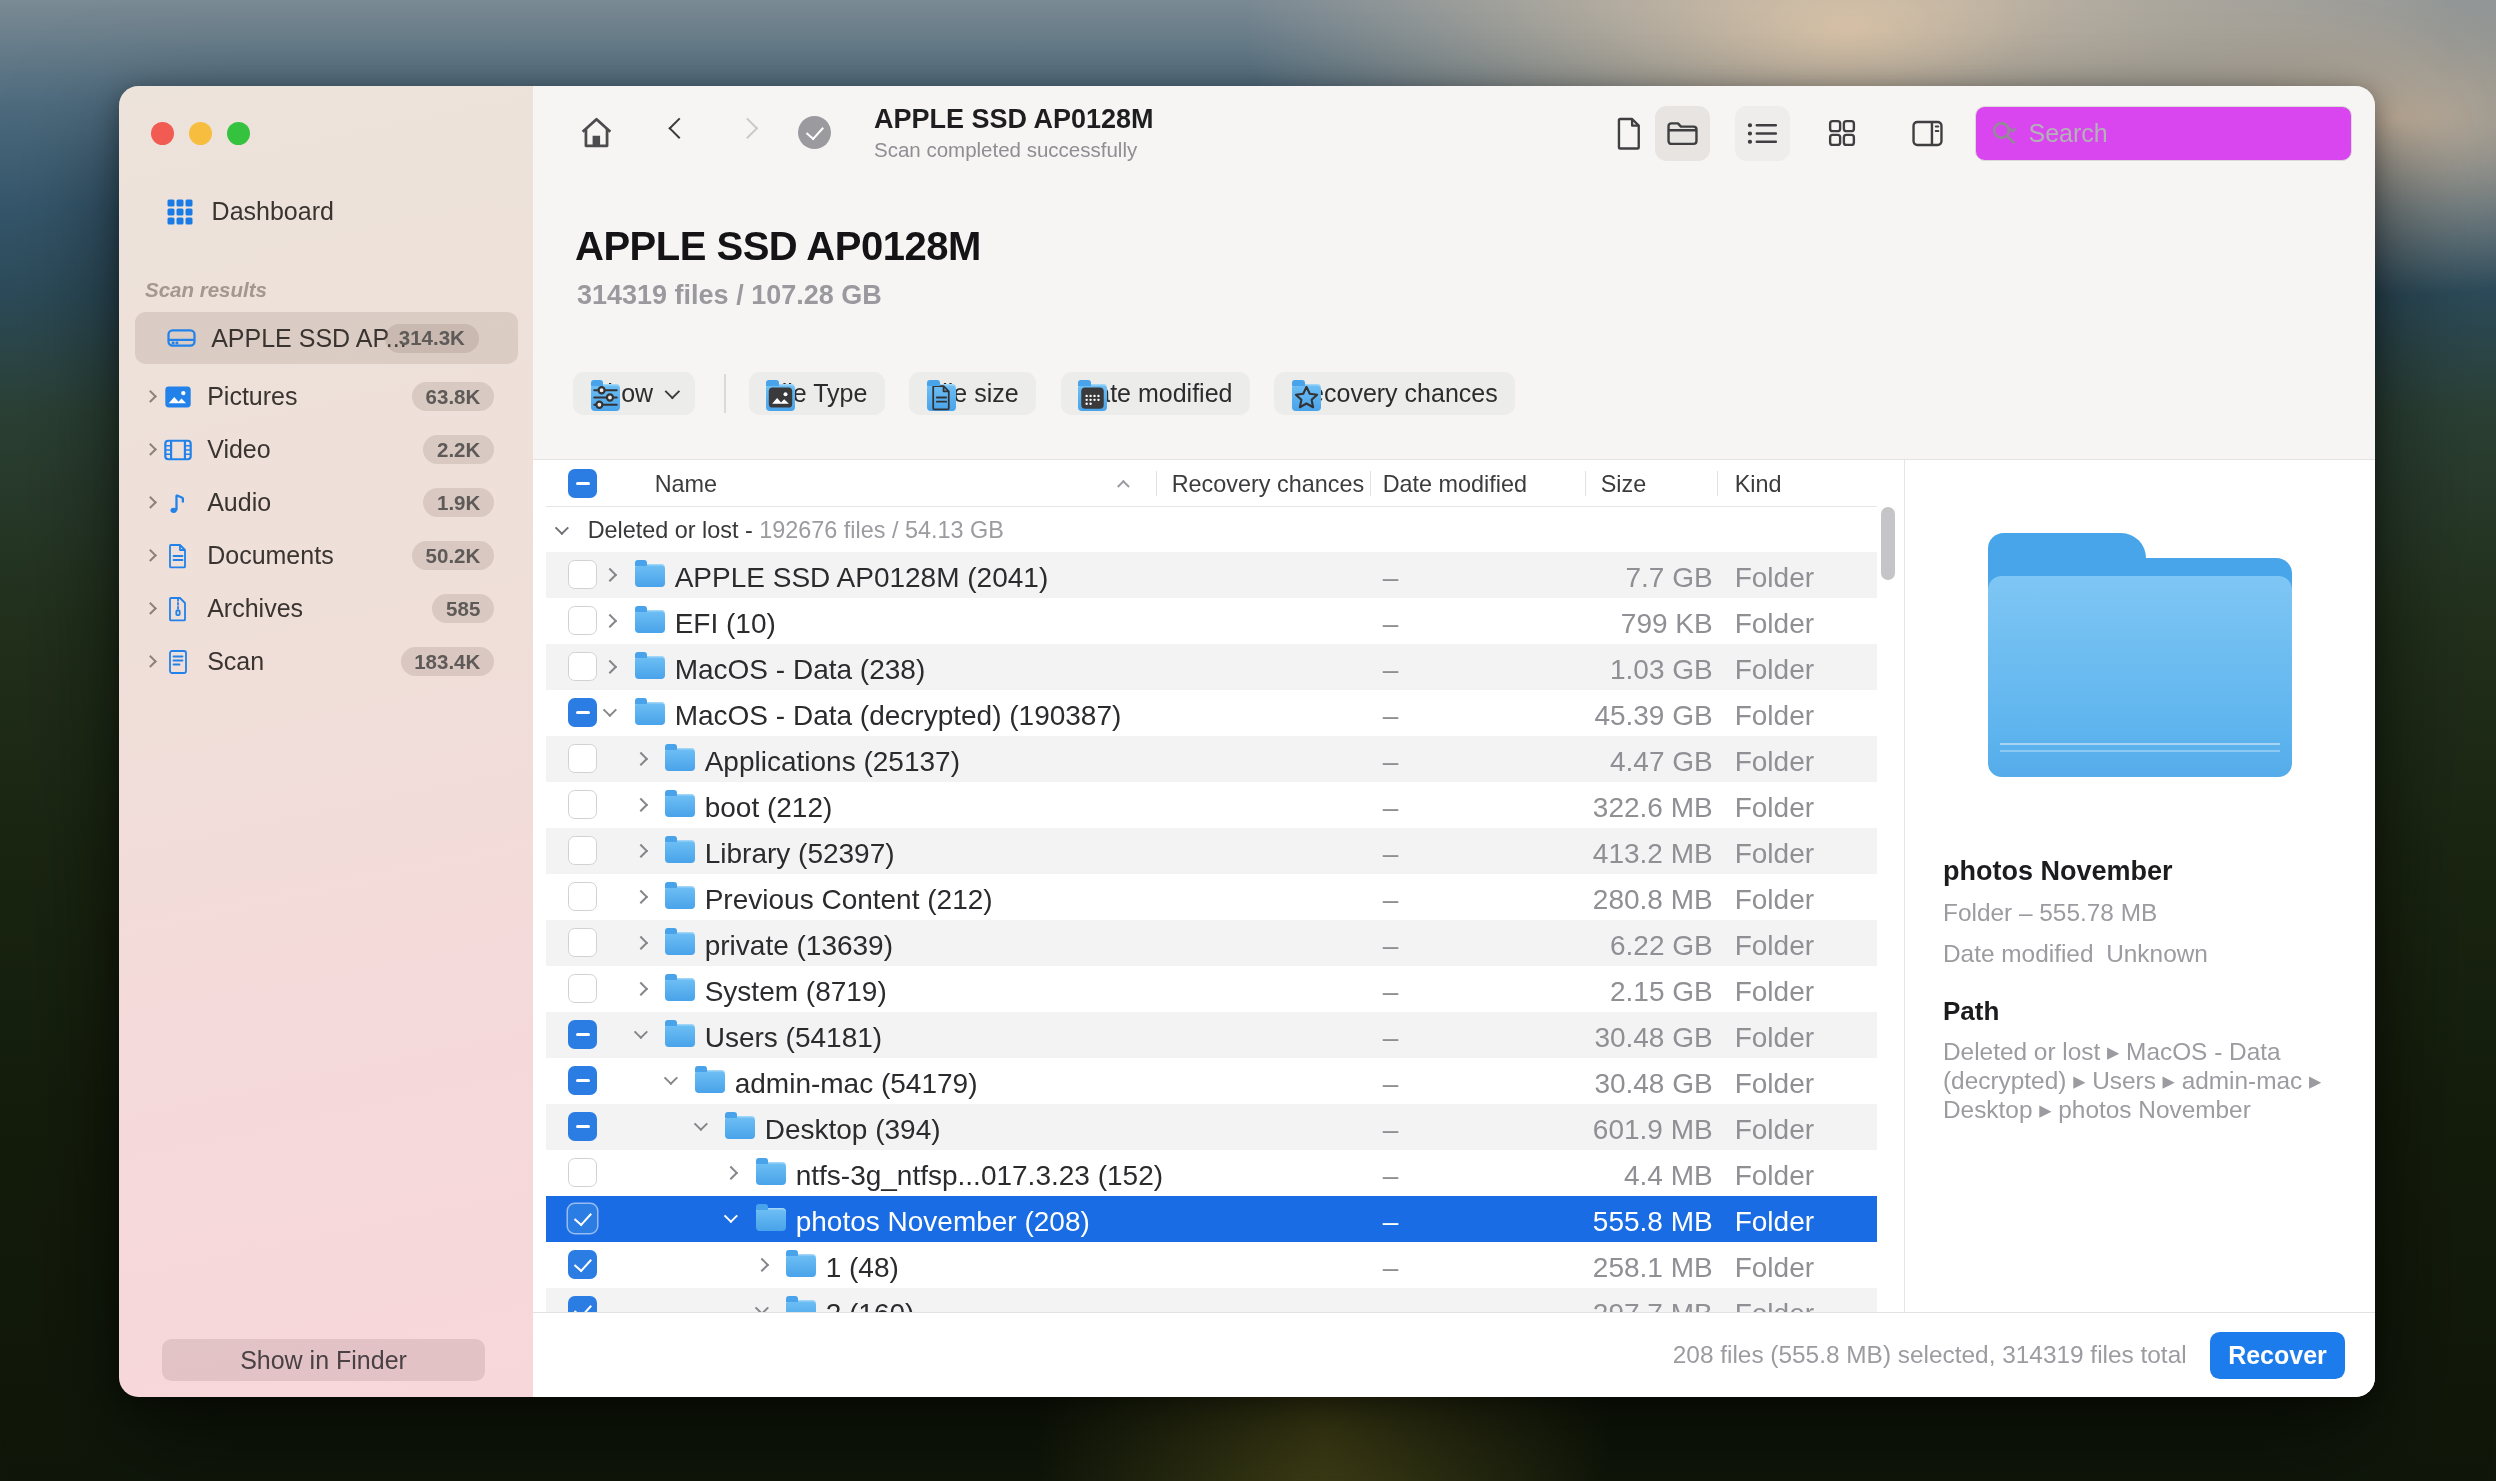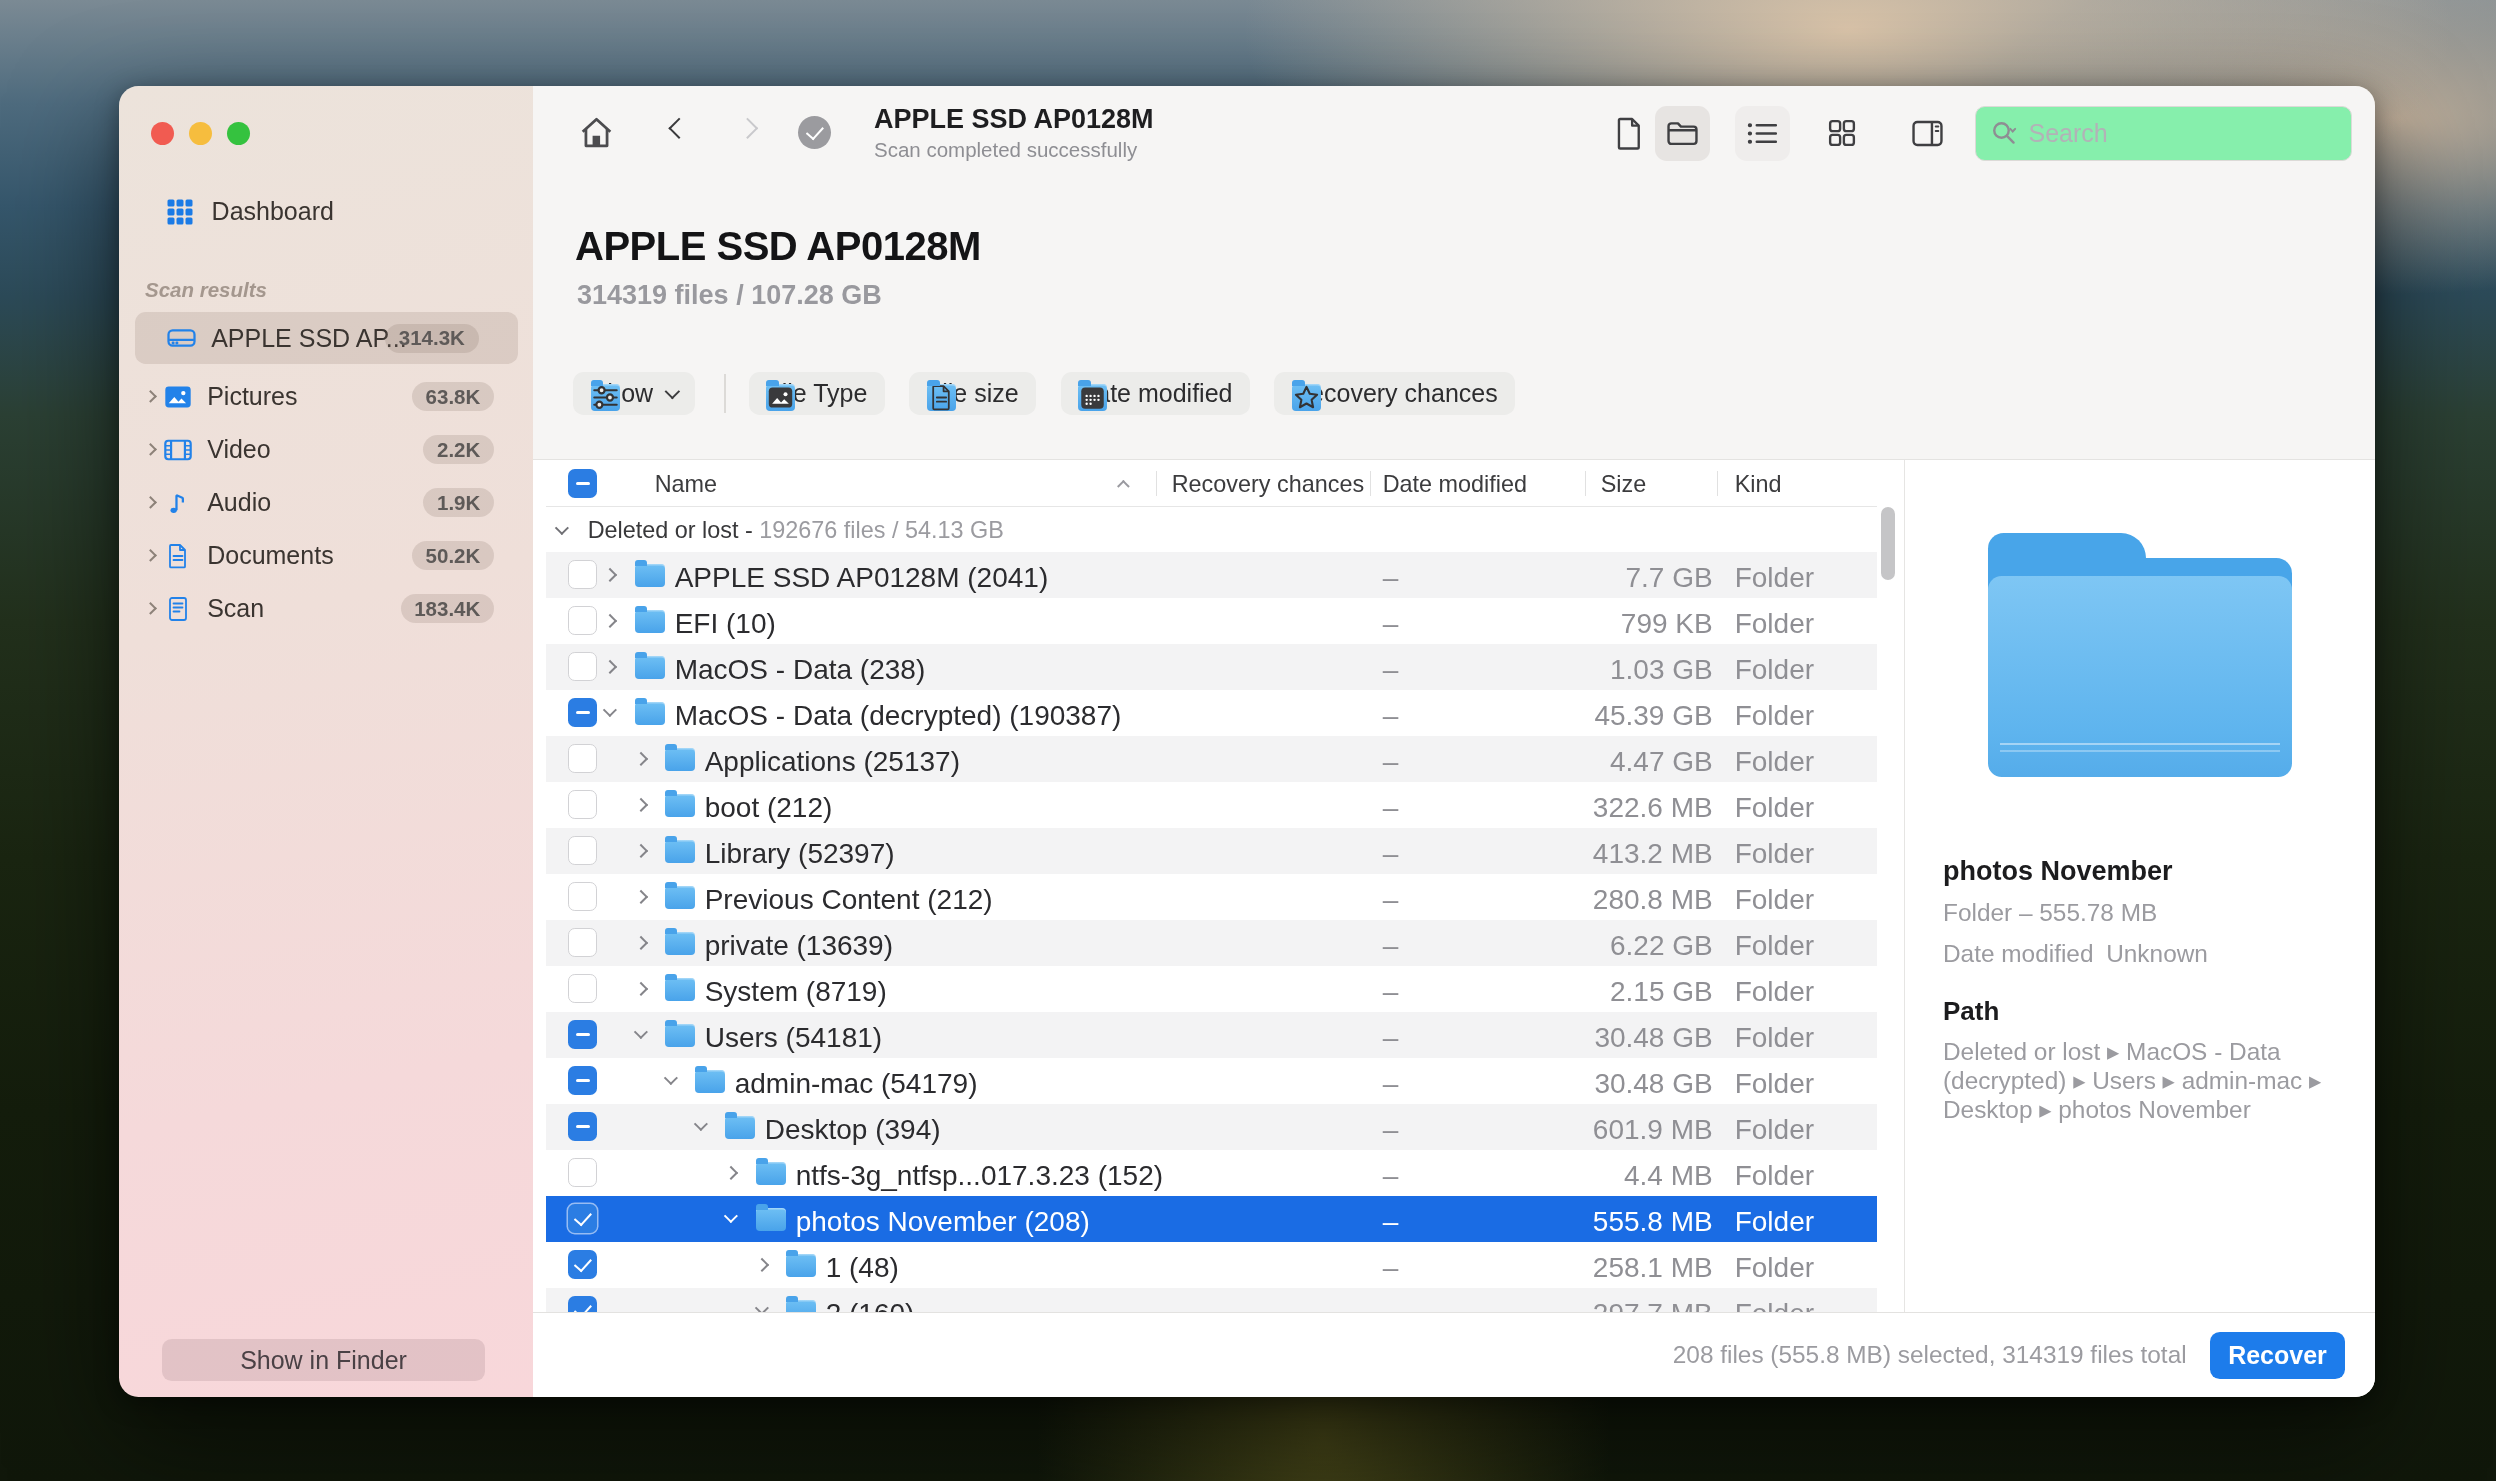--- a/index.html
+++ b/index.html
@@ -59,21 +59,21 @@
   .tb-title .t{ font-size:27px; font-weight:700; color:#1e1e20; }
   .tb-title .s{ font-size:20.5px; color:#8e8e93; margin-top:3.9px; }
   .view-btn{ position:absolute; top:19.5px; width:55px; height:55px; border-radius:11.7px; display:flex; align-items:center; justify-content:center; color:#3f3f42; }
   .view-btn svg{ width:33px; height:29px; }
   .vb-doc{ left:1069px; } .vb-doc svg{ width:29px; height:35px; }
   .vb-folder{ left:1122px; background:#e7e4e2; }
   .vb-list{ left:1202px; background:#efedec; }
   .vb-grid{ left:1281px; } .vb-grid svg{ width:30px; height:30px; }
   .vb-panel{ left:1367px; }
   .searchbox{ position:absolute; left:1442px; top:19.5px; width:377px; height:55px; border-radius:9.8px;
-    background:#86efac; border:1.6px solid #dcdad7; display:flex; align-items:center; }
+    background:#d946ef; border:1.6px solid #dcdad7; display:flex; align-items:center; }
   .searchbox .ico{ width:29px; height:29px; margin-left:13.7px; color:#8e8e93; }
   .searchbox .ico svg{ width:100%; height:100%; }
   .searchbox input{ border:none; outline:none; background:transparent; font-size:25px; color:#3a3a3c;
     font-family:inherit; margin-left:9.8px; width:293px; }
   .searchbox input::placeholder{ color:#b2b2b7; }
 
   .mid{ height:278px; position:relative; flex:none; }
   .big-title{ position:absolute; left:42px; top:43px; font-size:40px; font-weight:700; color:#141416; letter-spacing:-0.5px; }
   .big-sub{ position:absolute; left:44px; top:99px; font-size:27px; font-weight:700; color:#99999e;text-align:center; }
   .filters{ position:absolute; left:40px; top:191px; display:flex; align-items:center; }
@@ -214,20 +214,30 @@
     <span class="chev"></span>
     <span class="ico"><svg viewBox="0 0 22 26" fill="none" stroke="currentColor" stroke-width="1.8" stroke-linejoin="round">
               <path d="M4 2h9l5 5v16.4a1 1 0 0 1-1 1H4a1 1 0 0 1-1-1V3a1 1 0 0 1 1-1z"></path>
               <path d="M13 2v5h5"></path>
               <path d="M6.5 13h9M6.5 17h9" stroke-linecap="round"></path>
             </svg></span>
     <span class="lbl">Documents</span>
     <span class="badge">50.2K</span>
   </div>
 
+  <div class="sb-item">
+    <span class="chev"></span>
+    <span class="ico"><svg viewBox="0 0 22 26" fill="none" stroke="currentColor" stroke-width="1.8" stroke-linejoin="round">
+              <path d="M4 2h9l5 5v16.4a1 1 0 0 1-1 1H4a1 1 0 0 1-1-1V3a1 1 0 0 1 1-1z"></path>
+              <path d="M11 3v1.8M11 7v1.8M11 11v1.8" stroke-linecap="round"></path>
+              <rect x="9.3" y="14.5" width="3.4" height="4.6" rx="1"></rect>
+            </svg></span>
+    <span class="lbl">Archives</span>
+    <span class="badge">585</span>
+  </div>
 
   <div class="sb-item">
     <span class="chev"></span>
     <span class="ico"><svg viewBox="0 0 22 26" fill="none" stroke="currentColor" stroke-width="1.8" stroke-linejoin="round">
               <rect x="3" y="2" width="16" height="22" rx="2"></rect>
               <path d="M6.5 7.5h9M6.5 11.5h9M6.5 15.5h6" stroke-linecap="round"></path>
             </svg></span>
     <span class="lbl">Scan</span>
     <span class="badge">183.4K</span>
   </div>

